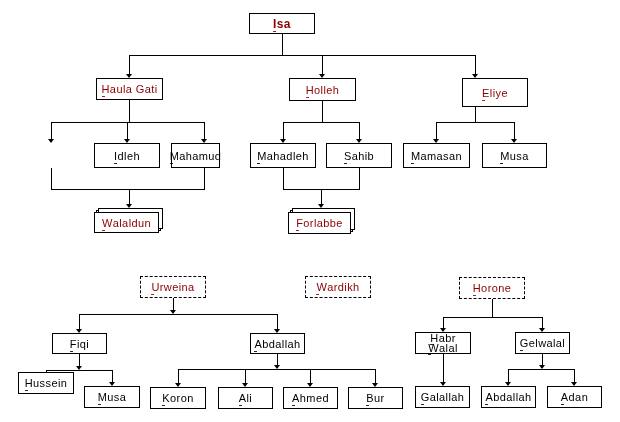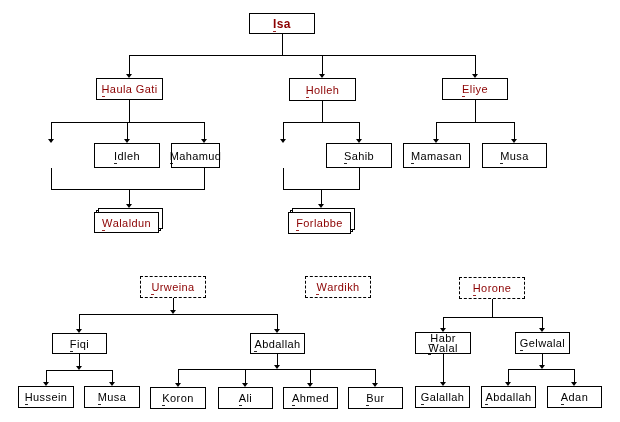--- a/index.html
+++ b/index.html
@@ -128,30 +128,33 @@
 
   <div class="node accent bold" style="left:249px;top:13px;width:66px;height:21px">
       <span class="lbl"><span class="fc">I</span>sa</span>
     </div>
   <div class="node accent" style="left:96px;top:78px;width:67px;height:22px">
       <span class="lbl"><span class="fc">H</span>aula Gati</span>
     </div>
   <div class="node accent" style="left:289px;top:78px;width:67px;height:23px">
       <span class="lbl"><span class="fc">H</span>olleh</span>
     </div>
-  <div class="node accent" style="left:442px;top:78px;width:66px;height:22px">
+  <div class="node accent" style="left:462px;top:78px;width:66px;height:29px">
       <span class="lbl"><span class="fc">E</span>liye</span>
     </div>
 
   <div class="node" style="left:94px;top:143px;width:66px;height:25px">
       <span class="lbl"><span class="fc">I</span>dleh</span>
     </div>
   <div class="node" style="left:171px;top:143px;width:49px;height:25px">
       <span class="lbl"><span class="fc">M</span>ahamud</span>
     </div>
+  <div class="node" style="left:250px;top:143px;width:66px;height:25px">
+      <span class="lbl"><span class="fc">M</span>ahadleh</span>
+    </div>
   <div class="node" style="left:326px;top:143px;width:66px;height:25px">
       <span class="lbl"><span class="fc">S</span>ahib</span>
     </div>
   <div class="node" style="left:403px;top:143px;width:67px;height:25px">
       <span class="lbl"><span class="fc">M</span>amasan</span>
     </div>
   <div class="node" style="left:482px;top:143px;width:65px;height:25px">
       <span class="lbl"><span class="fc">M</span>usa</span>
     </div>
 
@@ -178,21 +181,21 @@
   <div class="node" style="left:250px;top:333px;width:55px;height:21px">
       <span class="lbl"><span class="fc">A</span>bdallah</span>
     </div>
   <div class="node two-line" style="left:415px;top:332px;width:56px;height:22px">
       <span class="lbl"><span class="fc">H</span>abr<br><span class="fc">W</span>alal</span>
     </div>
   <div class="node" style="left:515px;top:332px;width:55px;height:22px">
       <span class="lbl"><span class="fc">G</span>elwalal</span>
     </div>
 
-  <div class="node" style="left:18px;top:386px;width:56px;height:22px">
+  <div class="node" style="left:18px;top:372px;width:56px;height:22px">
       <span class="lbl"><span class="fc">H</span>ussein</span>
     </div>
   <div class="node" style="left:84px;top:386px;width:56px;height:22px">
       <span class="lbl"><span class="fc">M</span>usa</span>
     </div>
   <div class="node" style="left:150px;top:387px;width:56px;height:22px">
       <span class="lbl"><span class="fc">K</span>oron</span>
     </div>
   <div class="node" style="left:218px;top:387px;width:55px;height:22px">
       <span class="lbl"><span class="fc">A</span>li</span>

